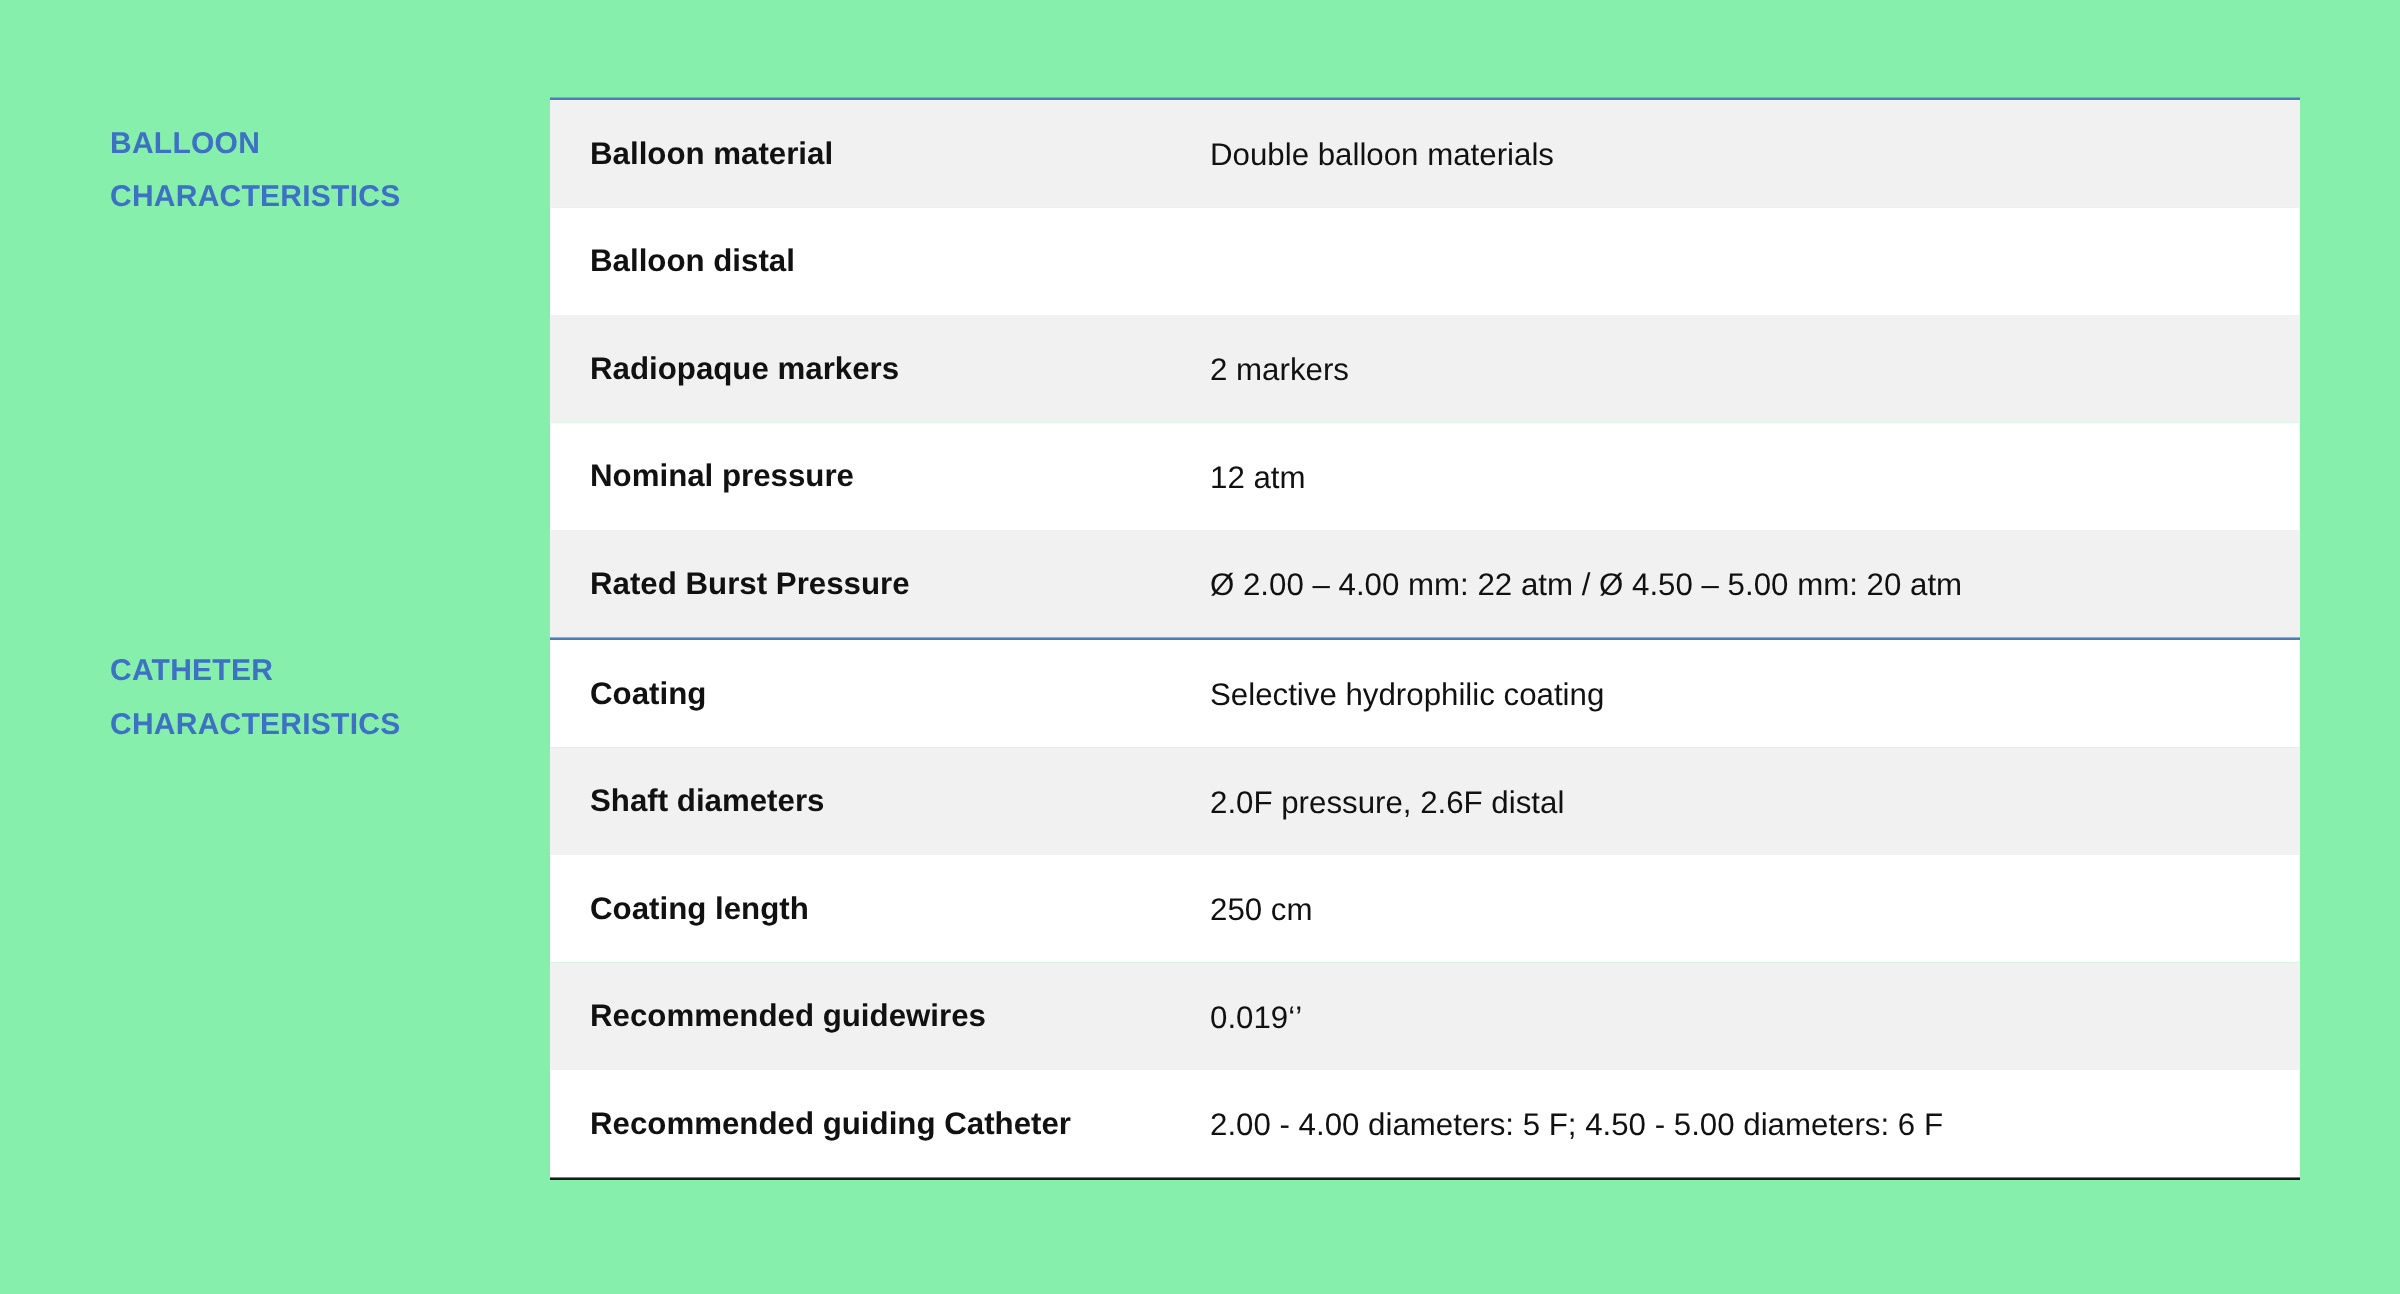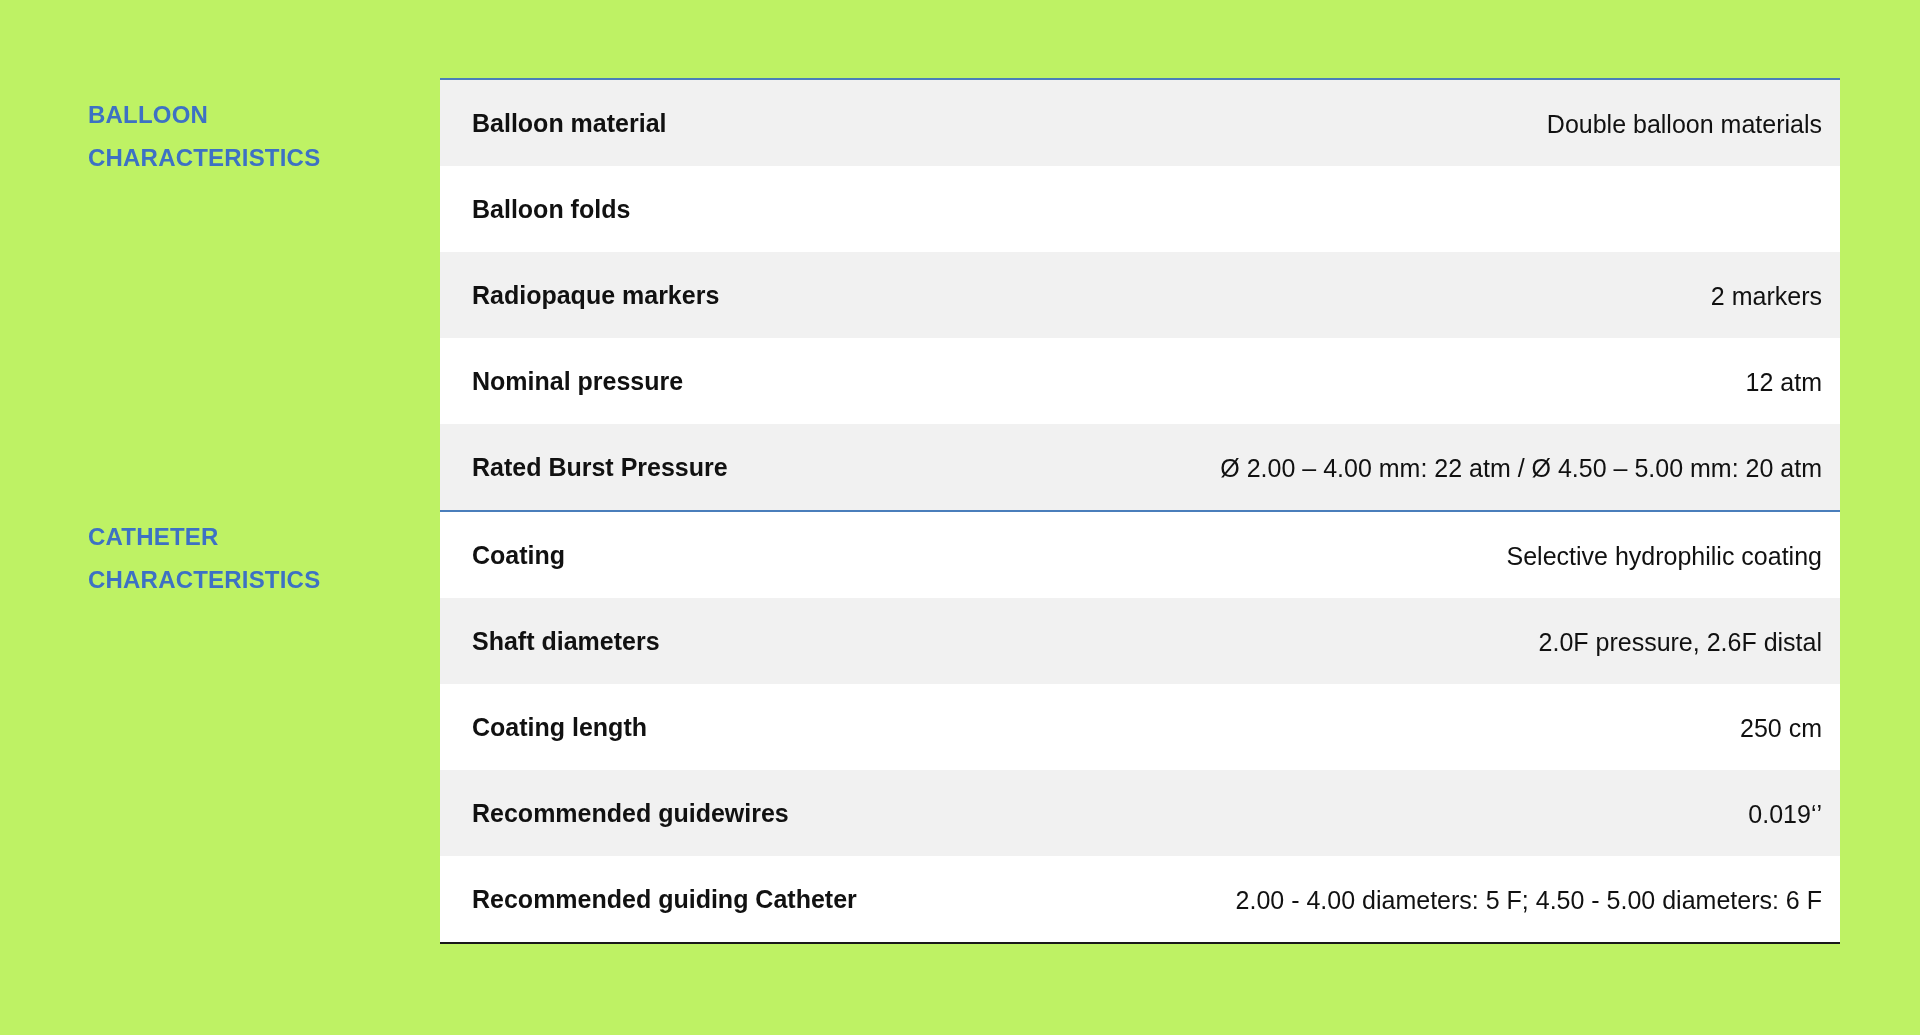--- a/index.html
+++ b/index.html
@@ -11,21 +11,21 @@
     width: 1920px;
     height: 1035px;
     font-family: "Liberation Sans", sans-serif;
     color: #000000;
     overflow: hidden;
   }
   .page {
     position: relative;
     width: 1920px;
     height: 1035px;
-    background: #bef264;
+    background: #86efac;
   }
 
   
   .section-label {
     position: absolute;
     color: #3d71c4;
     font-weight: bold;
     font-size: 24px;
     line-height: 1.78;
     letter-spacing: 0.2px;
@@ -98,21 +98,20 @@
     color: #111111;
   }
   .cell-val {
     flex: 1 1 auto;
     box-sizing: border-box;
     padding-right: 18px;
     font-weight: normal;
     font-size: 25px;
     line-height: 1.3;
     color: #111111;
-    text-align: right;
   }
   
   .row .cell-val { position: relative; top: 1px; }
 </style>
 </head>
 <body>
 
 <div class="page">
 
   <div class="section-label" id="label-balloon">
@@ -128,21 +127,21 @@
   <div class="table-wrap">
 
     <div class="rule-top"></div>
 
     <div class="group">
       <div class="row shaded">
         <div class="cell-key">Balloon material</div>
         <div class="cell-val">Double balloon materials</div>
       </div>
       <div class="row plain">
-        <div class="cell-key">Balloon folds</div>
+        <div class="cell-key">Balloon distal</div>
       </div>
       <div class="row shaded">
         <div class="cell-key">Radiopaque markers</div>
         <div class="cell-val">2 markers</div>
       </div>
       <div class="row plain">
         <div class="cell-key">Nominal pressure</div>
         <div class="cell-val">12 atm</div>
       </div>
       <div class="row shaded">

